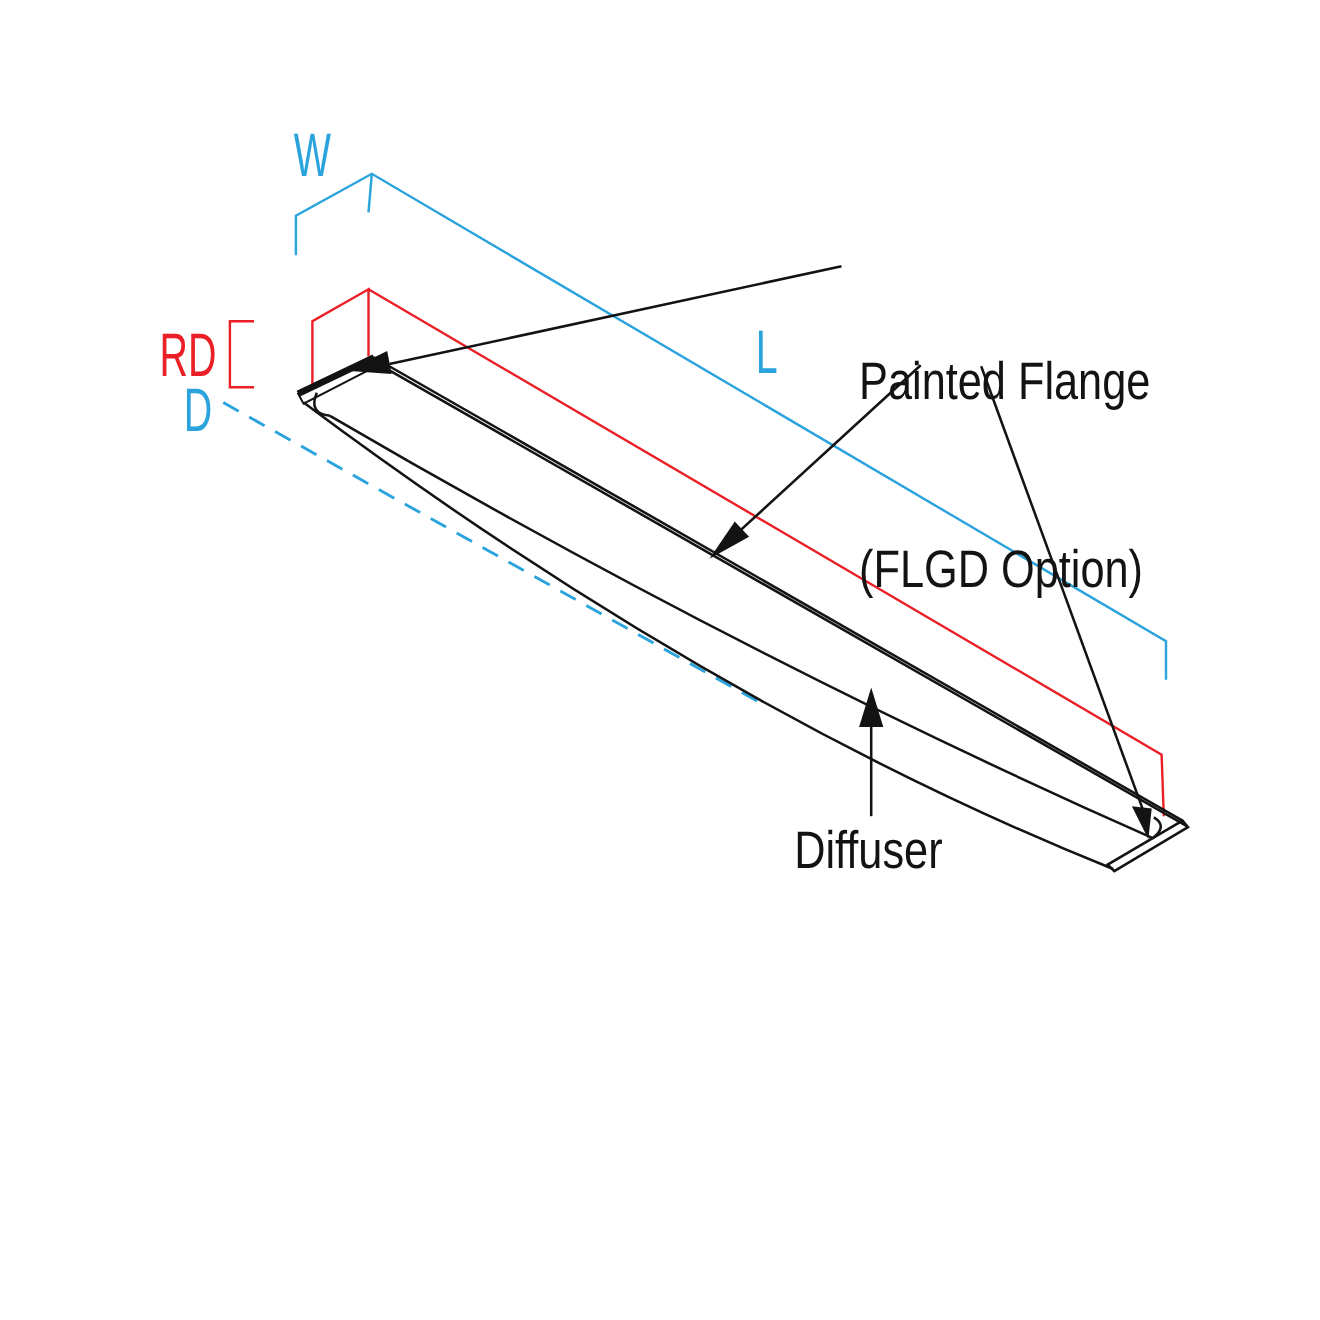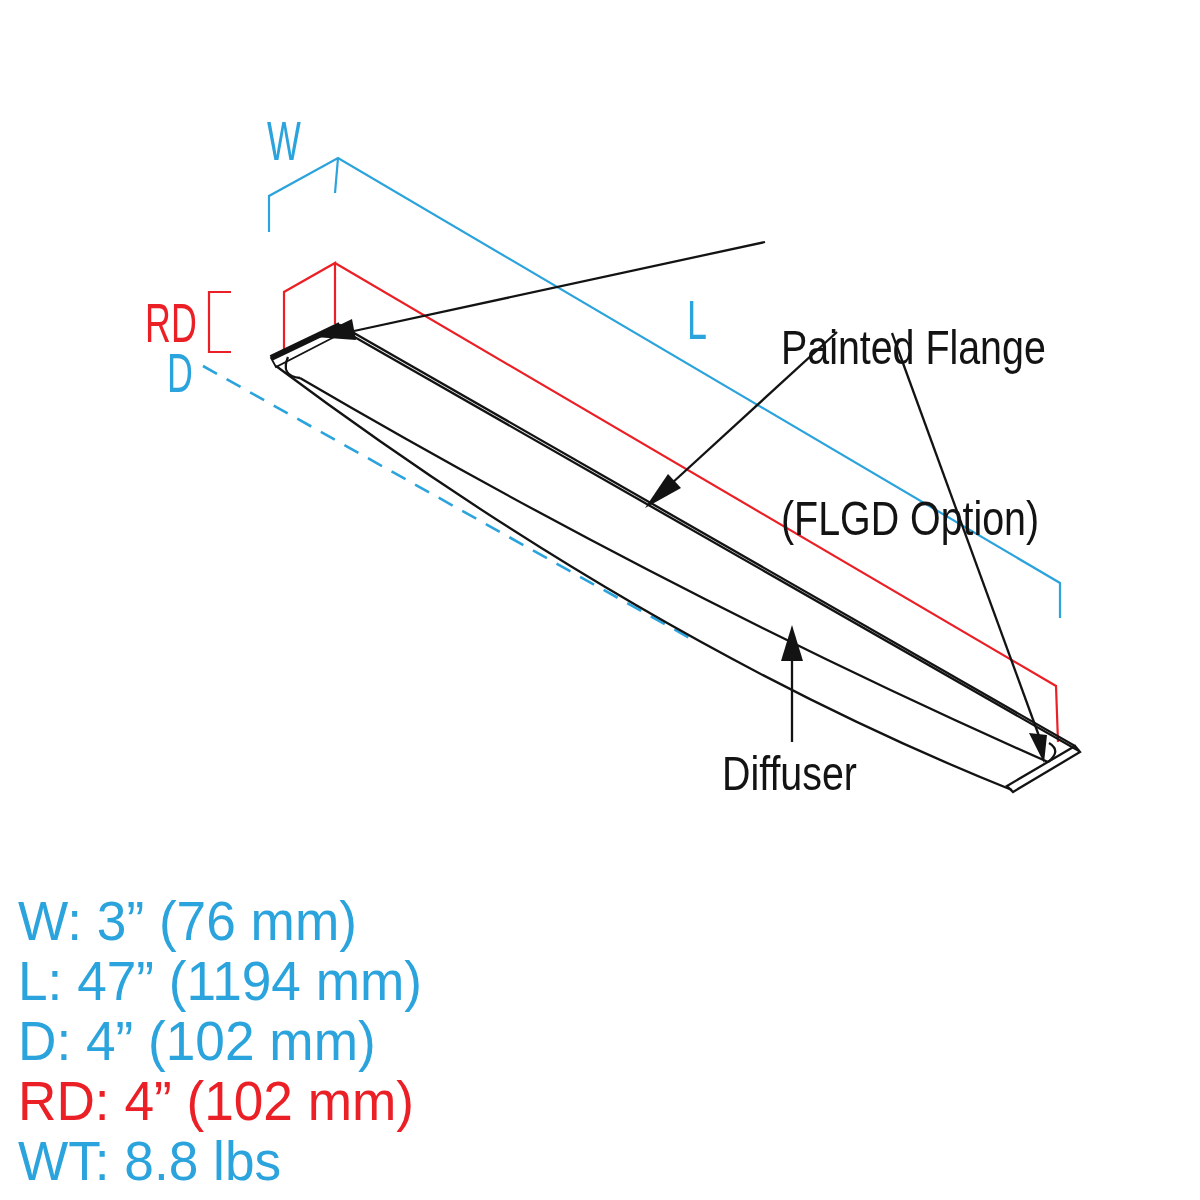--- a/index.html
+++ b/index.html
@@ -86,21 +86,14 @@
 
   <div class="lbl dim-letter" style="left:167px;top:345px;">D</div>
 
   <div class="lbl callout" style="left:781px;top:205px;">
     <div>Painted Flange</div>
     <div>(FLGD Option)</div>
   </div>
 
   <div class="lbl callout" style="left:722px;top:745px;">Diffuser</div>
 
-  <div class="specs">
-    <div class="spec-line spec-blue">W: 3” (76 mm)</div>
-    <div class="spec-line spec-blue">L: 47” (1194 mm)</div>
-    <div class="spec-line spec-blue">D: 4” (102 mm)</div>
-    <div class="spec-line spec-red">RD: 4” (102 mm)</div>
-    <div class="spec-line spec-blue">WT: 8.8 lbs</div>
-  </div>
 
 </div>
 
 </body></html>

